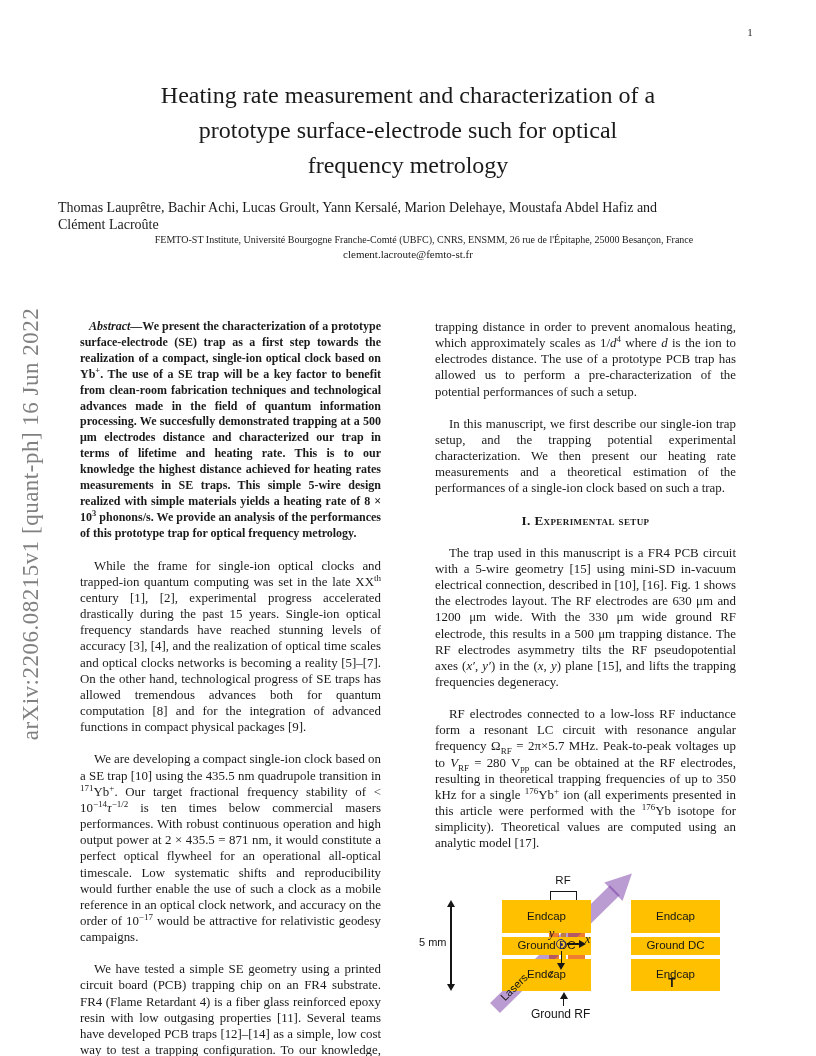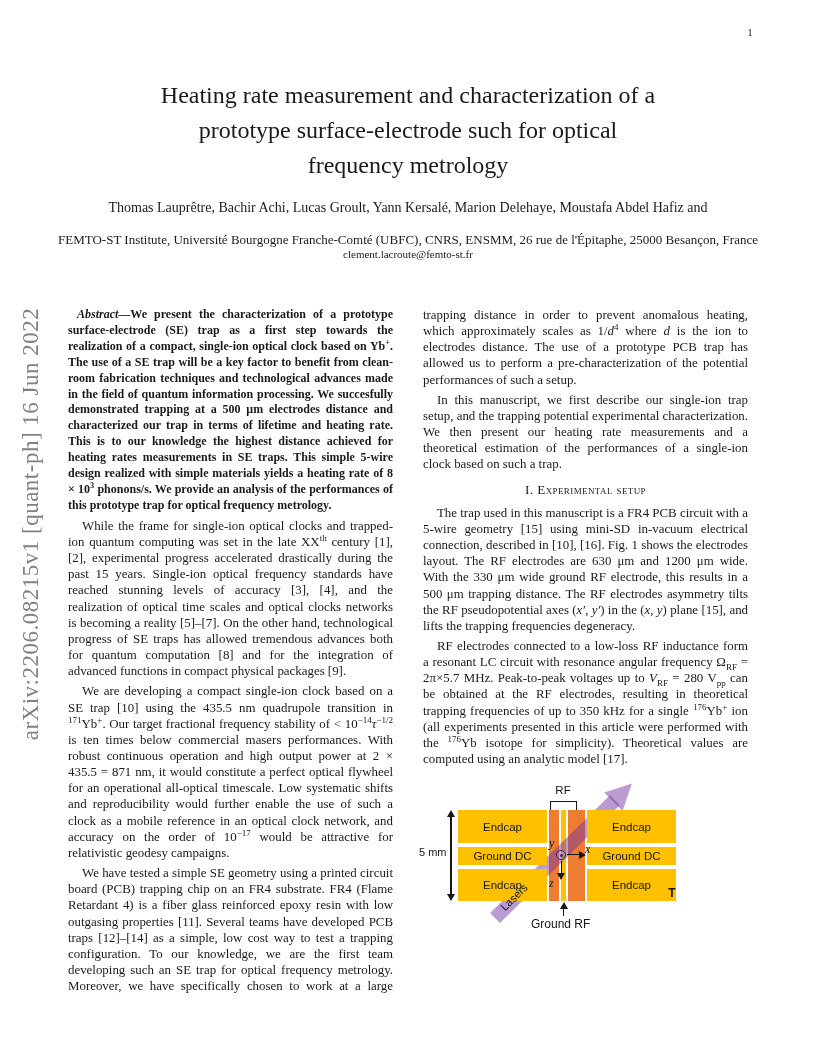--- a/index.html
+++ b/index.html
@@ -13,45 +13,45 @@
     font-size:11px;color:#2b2b2b;}
   .arxiv-stamp{
     position:absolute;left:-267px;top:509px;width:600px;height:30px;
     transform:rotate(-90deg);transform-origin:center center;
     text-align:center;font-size:23px;letter-spacing:.5px;color:#818181;white-space:nowrap;
   }
   
   .title{position:absolute;left:58px;top:78px;width:700px;margin:0;
     font-size:24px;font-weight:normal;line-height:35px;text-align:center;}
   .authors{position:absolute;left:58px;top:199px;width:700px;
-    font-size:14px;line-height:17px;text-align:center;}
-  .affiliation{position:absolute;left:38px;top:233px;width:740px;
-    font-size:13px;line-height:14px;text-align:center;}
+    font-size:14px;line-height:17px;}
+  .affiliation{position:absolute;left:54px;top:233px;width:740px;
+    font-size:10px;line-height:14px;text-align:center;}
   .email{position:absolute;left:58px;top:247px;width:700px;
     font-size:11px;line-height:14px;text-align:center;}
   
   .col{position:absolute;top:303px;width:333px;font-size:12.9px;line-height:16.15px;
     text-align:justify;}
   .col-left{left:64px;}
   .col-right{left:419px;}
-  .col p{margin:4px;}
+  .col p{margin:16px;}
   p.abstract{font-weight:bold;font-size:12px;line-height:15.9px;text-indent:9px;}
   .indent{text-indent:14px;font-family:Liberation Serif, serif;}
   .flush{text-align-last:justify;}
-  h2.sec{margin:9px 0 7px 0;font-size:13.2px;font-weight:normal;text-align:center;
+  h2.sec{margin:9px 0 7px 0;font-size:13.2px;font-weight:bold;text-align:center;
     font-variant:small-caps;letter-spacing:.4px;text-indent:0;}
   sup,sub{font-size:70%;line-height:0;}
   
   figure.fig{position:relative;margin:11px 0 0 0;width:333px;height:164px;
     font-family:"Liberation Sans","DejaVu Sans",sans-serif;font-size:11.5px;color:#161616;}
   .fig *{position:absolute;box-sizing:border-box;}
   .elec{z-index:1;}
   .yellow{background:#FFC000;}
   .orange{background:#ED7D31;}
-  .fig .labelled{display:flex;align-items:center;justify-content:center;z-index:3;}
+  .fig .labelled{display:flex;align-items:center;justify-content:center;z-index:3;margin-left:44px;}
   .vline{width:1.5px;background:#161616;z-index:3;}
   .hline{height:1.5px;background:#161616;z-index:3;}
   .tri{width:0;height:0;z-index:3;}
   .tri-up{border-left:4px solid transparent;border-right:4px solid transparent;border-bottom:7px solid #161616;}
   .tri-down{border-left:4px solid transparent;border-right:4px solid transparent;border-top:7px solid #161616;}
   .tri-right{border-top:4px solid transparent;border-bottom:4px solid transparent;border-left:7px solid #161616;}
   .bracket{border-top:1.4px solid #161616;border-left:1.4px solid #161616;
     border-right:1.4px solid #161616;z-index:3;}
   .laser{left:76px;top:133px;width:192px;height:14px;transform:rotate(-44.5deg);
     transform-origin:0 50%;z-index:2;}
@@ -78,20 +78,21 @@
   <div class="arxiv-stamp">arXiv:2206.08215v1 [quant-ph] 16 Jun 2022</div>
 
   <h1 class="title">
     <span style="display:block">Heating rate measurement and characterization of a</span>
     <span style="display:block">prototype surface-electrode such for optical</span>
     <span style="display:block">frequency metrology</span>
   </h1>
 
   <div class="authors">
     <span style="display:block">Thomas Lauprêtre, Bachir Achi, Lucas Groult, Yann Kersalé, Marion Delehaye, Moustafa Abdel Hafiz and</span>
+    <span style="display:block">Clément Lacroûte</span>
   </div>
 
   <div class="affiliation">FEMTO-ST Institute, Université Bourgogne Franche-Comté (UBFC), CNRS, ENSMM, 26 rue de l'Épitaphe, 25000 Besançon, France</div>
   <div class="email">clement.lacroute@femto-st.fr</div>
 
   <div class="col col-left">
     <p class="abstract"><i>Abstract</i>—We present the characterization of a prototype surface-electrode (SE) trap as a first step towards the realization of a compact, single-ion optical clock based on Yb<sup>+</sup>. The use of a SE trap will be a key factor to benefit from clean-room fabrication techniques and technological advances made in the field of quantum information processing. We succesfully demonstrated trapping at a 500 μm electrodes distance and characterized our trap in terms of lifetime and heating rate. This is to our knowledge the highest distance achieved for heating rates measurements in SE traps. This simple 5-wire design realized with simple materials yields a heating rate of 8 × 10<sup>3</sup> phonons/s. We provide an analysis of the performances of this prototype trap for optical frequency metrology.</p>
     <p class="indent">While the frame for single-ion optical clocks and trapped-ion quantum computing was set in the late XX<sup>th</sup> century [1], [2], experimental progress accelerated drastically during the past 15 years. Single-ion optical frequency standards have reached stunning levels of accuracy [3], [4], and the realization of optical time scales and optical clocks networks is becoming a reality [5]–[7]. On the other hand, technological progress of SE traps has allowed tremendous advances both for quantum computation [8] and for the integration of advanced functions in compact physical packages [9].</p>
     <p class="indent">We are developing a compact single-ion clock based on a SE trap [10] using the 435.5 nm quadrupole transition in <sup>171</sup>Yb<sup>+</sup>. Our target fractional frequency stability of &lt; 10<sup>−14</sup><i>τ</i><sup>−1/2</sup> is ten times below commercial masers performances. With robust continuous operation and high output power at 2 × 435.5 = 871 nm, it would constitute a perfect optical flywheel for an operational all-optical timescale. Low systematic shifts and reproducibility would further enable the use of such a clock as a mobile reference in an optical clock network, and accuracy on the order of 10<sup>−17</sup> would be attractive for relativistic geodesy campaigns.</p>
     <p class="indent flush">We have tested a simple SE geometry using a printed circuit board (PCB) trapping chip on an FR4 substrate. FR4 (Flame Retardant 4) is a fiber glass reinforced epoxy resin with low outgasing properties [11]. Several teams have developed PCB traps [12]–[14] as a simple, low cost way to test a trapping configuration. To our knowledge, we are the first team developing such an SE trap for optical frequency metrology. Moreover, we have specifically chosen to work at a large</p>

